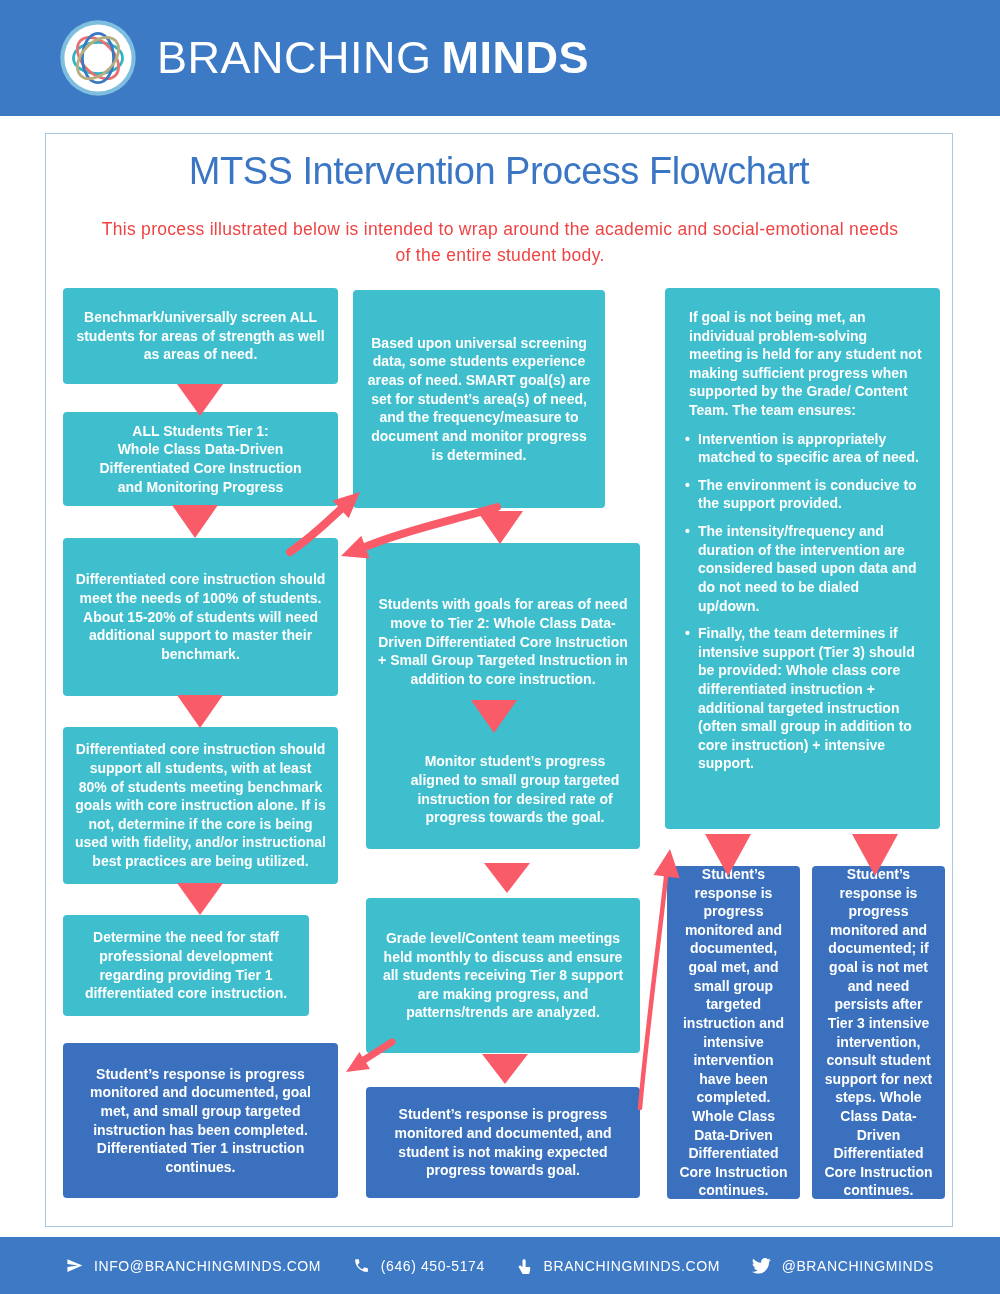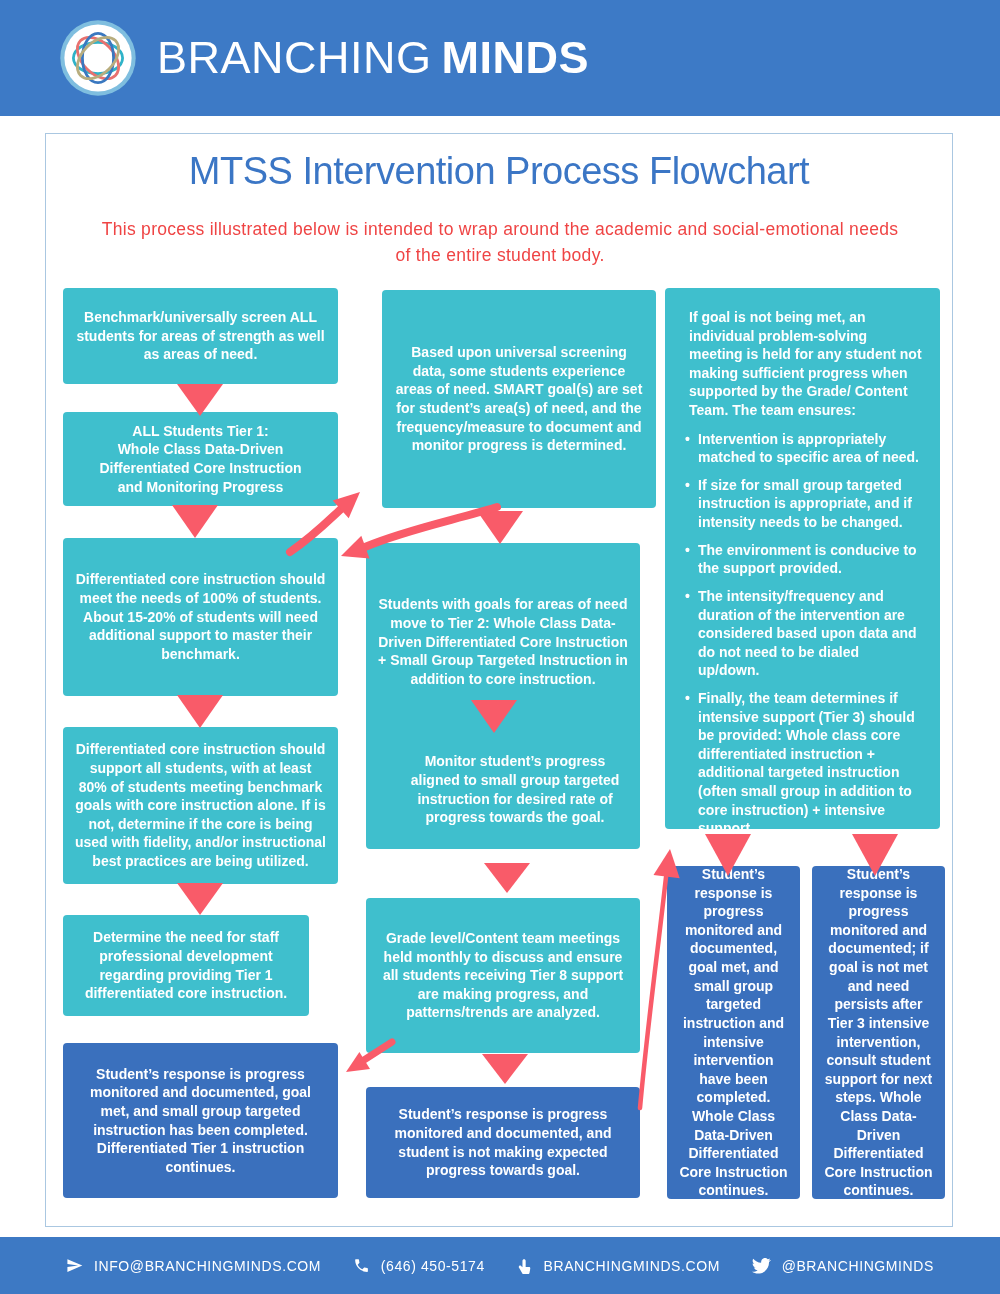--- a/index.html
+++ b/index.html
@@ -73,31 +73,30 @@
   <div class="node teal" style="left:63px;top:288px;width:275px;height:96px;">Benchmark/universally screen ALL students for areas of strength as well as areas of need.</div>
   <div class="node teal pre" style="left:63px;top:412px;width:275px;height:94px;">ALL Students Tier 1:
 Whole Class Data-Driven
 Differentiated Core Instruction
 and Monitoring Progress</div>
   <div class="node teal" style="left:63px;top:538px;width:275px;height:158px;">Differentiated core instruction should meet the needs of 100% of students. About 15-20% of students will need additional support to master their benchmark.</div>
   <div class="node teal" style="left:63px;top:727px;width:275px;height:157px;">Differentiated core instruction should support all students, with at least 80% of students meeting benchmark goals with core instruction alone. If is not, determine if the core is being used with fidelity, and/or instructional best practices are being utilized.</div>
   <div class="node teal" style="left:63px;top:915px;width:246px;height:101px;">Determine the need for staff professional development regarding providing Tier 1 differentiated core instruction.</div>
   <div class="node blue" style="left:63px;top:1043px;width:275px;height:155px;">Student’s response is progress monitored and documented, goal met, and small group targeted instruction has been completed. Differentiated Tier 1 instruction continues.</div>
 
-  <div class="node teal" style="left:382px;top:290px;width:274px;height:218px;">Based upon universal screening data, some students experience areas of need. SMART goal(s) are set for student’s area(s) of need, and the frequency/measure to document and monitor progress is determined.</div>
+  <div class="node teal" style="left:353px;top:290px;width:252px;height:218px;">Based upon universal screening data, some students experience areas of need. SMART goal(s) are set for student’s area(s) of need, and the frequency/measure to document and monitor progress is determined.</div>
   <div class="node teal" style="left:366px;top:543px;width:274px;height:198px;">Students with goals for areas of need move to Tier 2: Whole Class Data-Driven Differentiated Core Instruction + Small Group Targeted Instruction in addition to core instruction.</div>
   <div class="node teal" style="left:366px;top:730px;width:274px;height:119px;padding-left:36px;">Monitor student’s progress aligned to small group targeted instruction for desired rate of progress towards the goal.</div>
   <div class="node teal" style="left:366px;top:898px;width:274px;height:155px;">Grade level/Content team meetings held monthly to discuss and ensure all students receiving Tier 8 support are making progress, and patterns/trends are analyzed.</div>
   <div class="node blue" style="left:366px;top:1087px;width:274px;height:111px;">Student’s response is progress monitored and documented, and student is not making expected progress towards goal.</div>
 
   <div class="node teal bullets" style="left:665px;top:288px;width:275px;height:541px;">
     <p>If goal is not being met, an individual problem-solving meeting is held for any student not making sufficient progress when supported by the Grade/ Content Team. The team ensures:</p>
     <ul>
       <li>Intervention is appropriately matched to specific area of need.</li>
-      <li>If size for small group targeted instruction is appropriate, and if intensity needs to be changed.</li>
       <li>The environment is conducive to the support provided.</li>
       <li>The intensity/frequency and duration of the intervention are considered based upon data and do not need to be dialed up/down.</li>
       <li>Finally, the team determines if intensive support (Tier 3) should be provided: Whole class core differentiated instruction + additional targeted instruction (often small group in addition to core instruction) + intensive support.</li>
     </ul>
   </div>
   <div class="node blue" style="left:667px;top:866px;width:133px;height:333px;padding:10px;">Student’s response is progress monitored and documented, goal met, and small group targeted instruction and intensive intervention have been completed. Whole Class Data-Driven Differentiated Core Instruction continues.</div>
   <div class="node blue" style="left:812px;top:866px;width:133px;height:333px;padding:10px;">Student’s response is progress monitored and documented; if goal is not met and need persists after Tier 3 intensive intervention, consult student support for next steps. Whole Class Data-Driven Differentiated Core Instruction continues.</div>
 
   <svg class="arrows" viewBox="0 0 1000 1294">
     <polygon points="177,384 223,384 200,416"></polygon>

